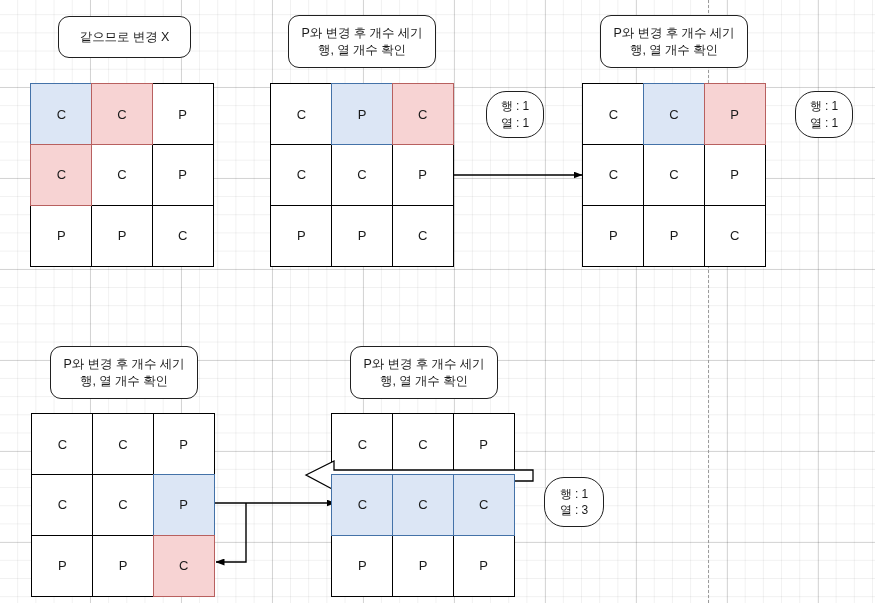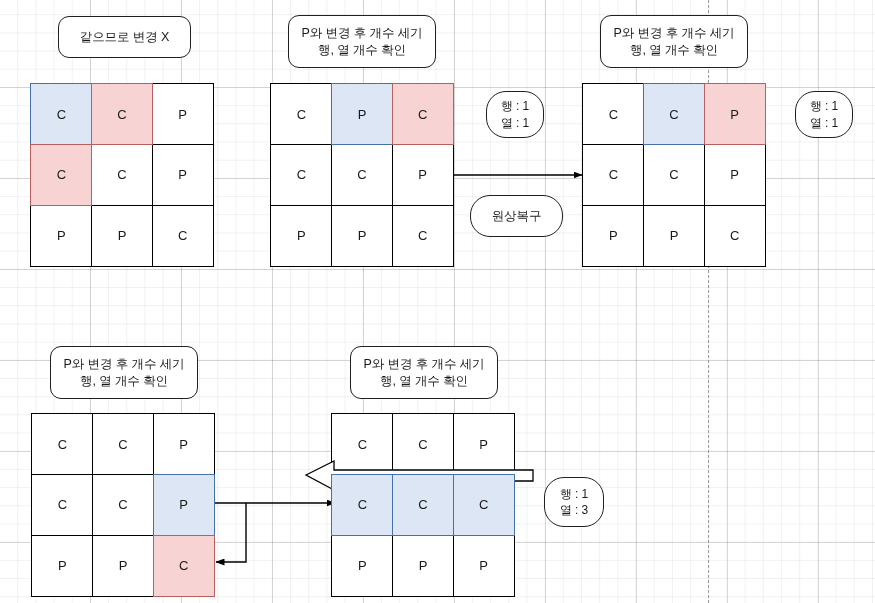--- a/index.html
+++ b/index.html
@@ -142,21 +142,20 @@
       <div class="cell">C</div>
       <div class="cell">P</div>
       <div class="cell">P</div>
       <div class="cell">P</div>
       <div class="cell">C</div>
     </div>
 
   <div class="label-box small" style="left:486px; top:91px; width:58px; height:47px;">행 : 1
 열 : 1</div>
 
-  <div class="label-box small" style="left:470px; top:195px; width:93px; height:42px; font-size:12.5px;">원상복구</div>
 
   <div class="grid" style="left:583px; top:84px; width:182px; height:182px;">
       <div class="cell">C</div>
       <div class="cell blue">C</div>
       <div class="cell red">P</div>
       <div class="cell">C</div>
       <div class="cell">C</div>
       <div class="cell">P</div>
       <div class="cell">P</div>
       <div class="cell">P</div>

